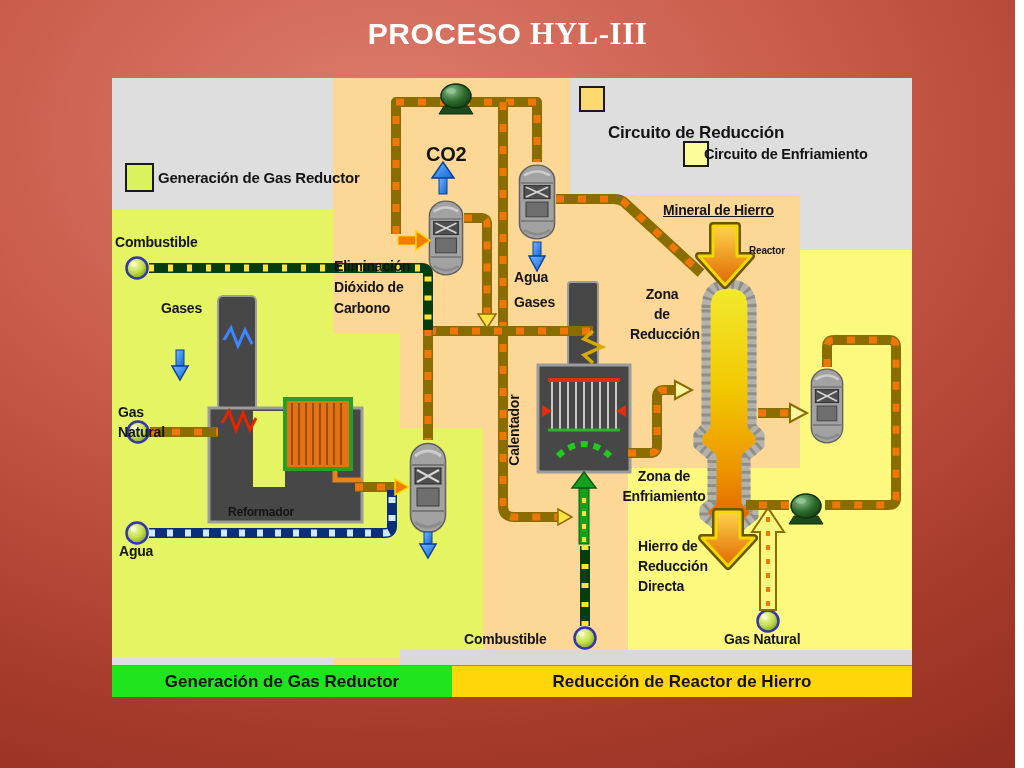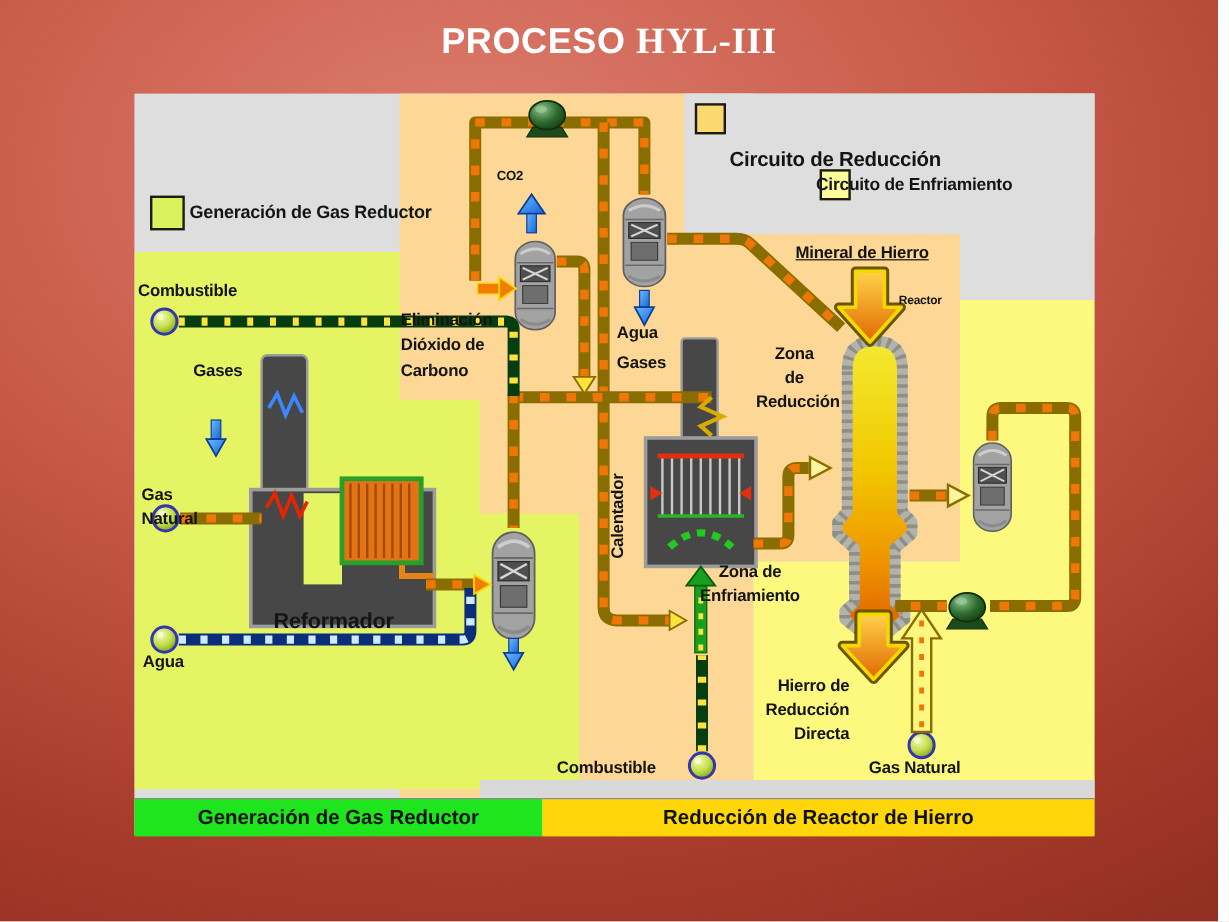--- a/index.html
+++ b/index.html
@@ -246,43 +246,43 @@
         <path d="M604,434 V460 H590 L616,488 L642,460 H628 V434 Z" fill="none" stroke="#6b5600" stroke-width="8" stroke-linejoin="round"></path>
         <path d="M604,434 V460 H590 L616,488 L642,460 H628 V434 Z" fill="url(#oArrowG)" stroke="#f5d800" stroke-width="3" stroke-linejoin="round"></path>
       </g>
     </svg>
 
     <div class="swatch" style="left:13px;top:85px;width:25px;height:25px;background:#d9f25e;"></div>
     <div class="lbl" style="left:46px;top:89px;font-size:15px;">Generación de Gas Reductor</div>
     <div class="swatch" style="left:467px;top:8px;width:22px;height:22px;background:#fbd96f;"></div>
     <div class="lbl" style="left:496px;top:11px;font-size:17px;margin-top:32px;">Circuito de Reducción</div>
     <div class="swatch" style="left:571px;top:63px;width:22px;height:22px;background:#fdfc9b;"></div>
-    <div class="lbl" style="left:568px;top:66px;font-size:14.5px;">Circuito de Enfriamiento</div>
+    <div class="lbl" style="left:592px;top:66px;font-size:14.5px;">Circuito de Enfriamiento</div>
 
     <div class="lbl" style="left:3px;top:154px;">Combustible</div>
     <div class="lbl" style="left:49px;top:220px;">Gases</div>
     <div class="lbl lh20" style="left:6px;top:324px;">Gas
 Natural</div>
     <div class="lbl" style="left:7px;top:463px;">Agua</div>
-    <div class="lbl" style="left:116px;top:426px;font-size:18px;">Reformador</div>
+    <div class="lbl" style="left:116px;top:426px;font-size:12px;">Reformador</div>
     <div class="lbl lh21" style="left:222px;top:178px;">Eliminación
 Dióxido de
 Carbono</div>
-    <div class="lbl" style="left:302px;top:62px;font-size:11px;">CO2</div>
+    <div class="lbl" style="left:314px;top:62px;font-size:20px;">CO2</div>
     <div class="lbl" style="left:402px;top:189px;">Agua</div>
     <div class="lbl" style="left:402px;top:214px;">Gases</div>
     <div class="lbl rot" style="left:357px;top:342px;width:90px;text-align:center;">Calentador</div>
     <div class="lbl" style="left:551px;top:122px;text-decoration:underline;">Mineral de Hierro</div>
     <div class="lbl" style="left:637px;top:166px;font-size:10px;">Reactor</div>
     <div class="lbl center lh20" style="left:518px;top:206px;width:64px;">Zona
 de
 Reducción</div>
-    <div class="lbl center lh20" style="left:459px;top:388px;width:108px;">Zona de
+    <div class="lbl center lh20" style="left:498px;top:388px;width:108px;">Zona de
 Enfriamiento</div>
-    <div class="lbl lh20" style="left:526px;top:483px;text-align:right;">Hierro de
+    <div class="lbl lh20" style="left:526px;top:458px;">Hierro de
 Reducción
 Directa</div>
     <div class="lbl" style="left:352px;top:551px;">Combustible</div>
     <div class="lbl" style="left:612px;top:551px;">Gas Natural</div>
 
     <div class="bar" style="left:0;width:340px;background:#1ee51e;">
         <span>Generación de Gas Reductor</span>
       </div>
     <div class="bar" style="left:340px;width:460px;background:#ffd60a;">
         <span>Reducción de Reactor de Hierro</span>

